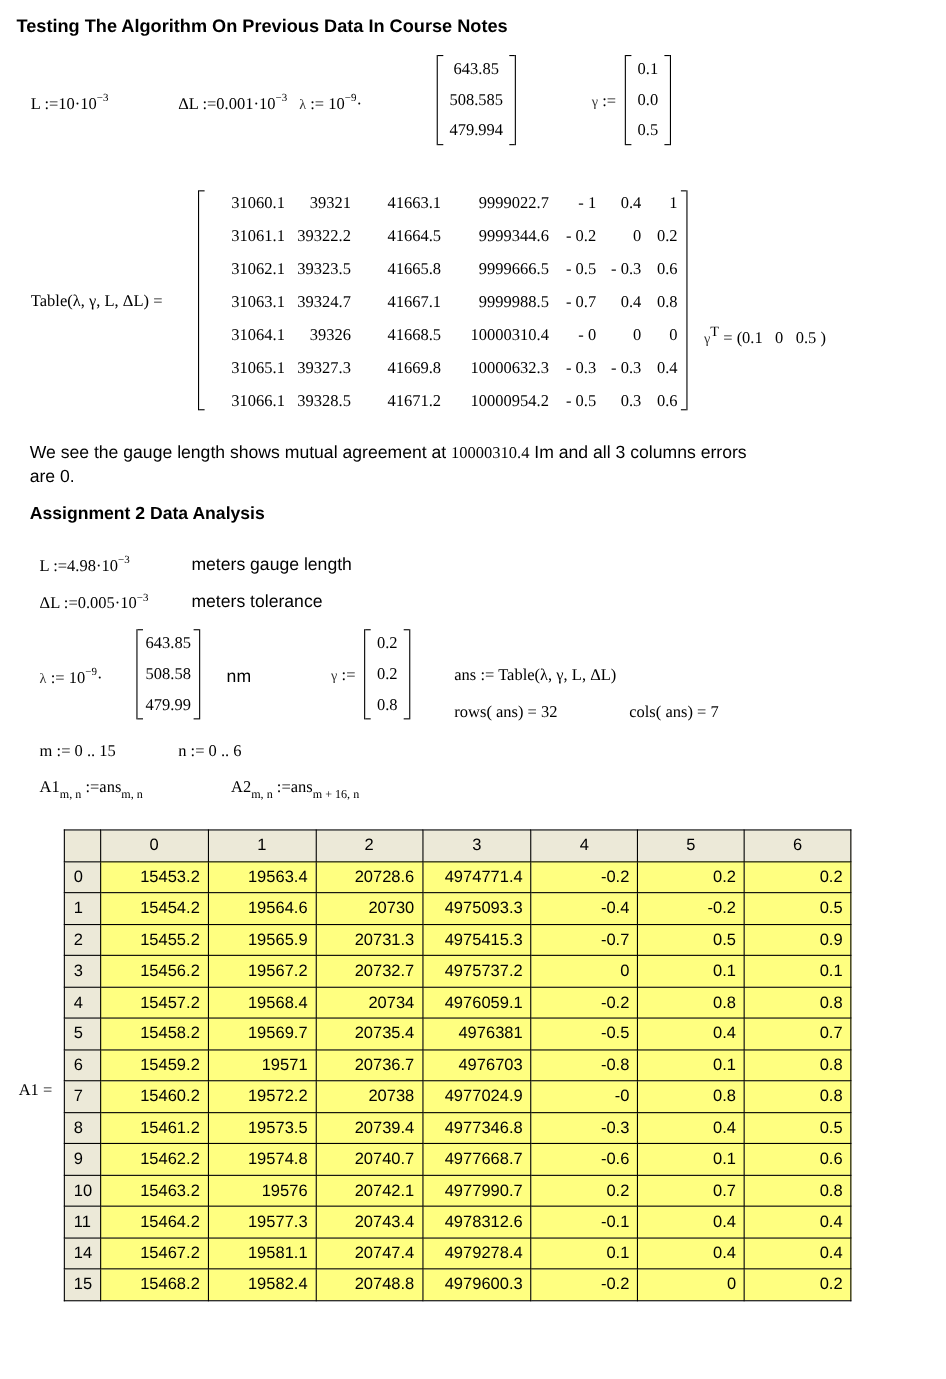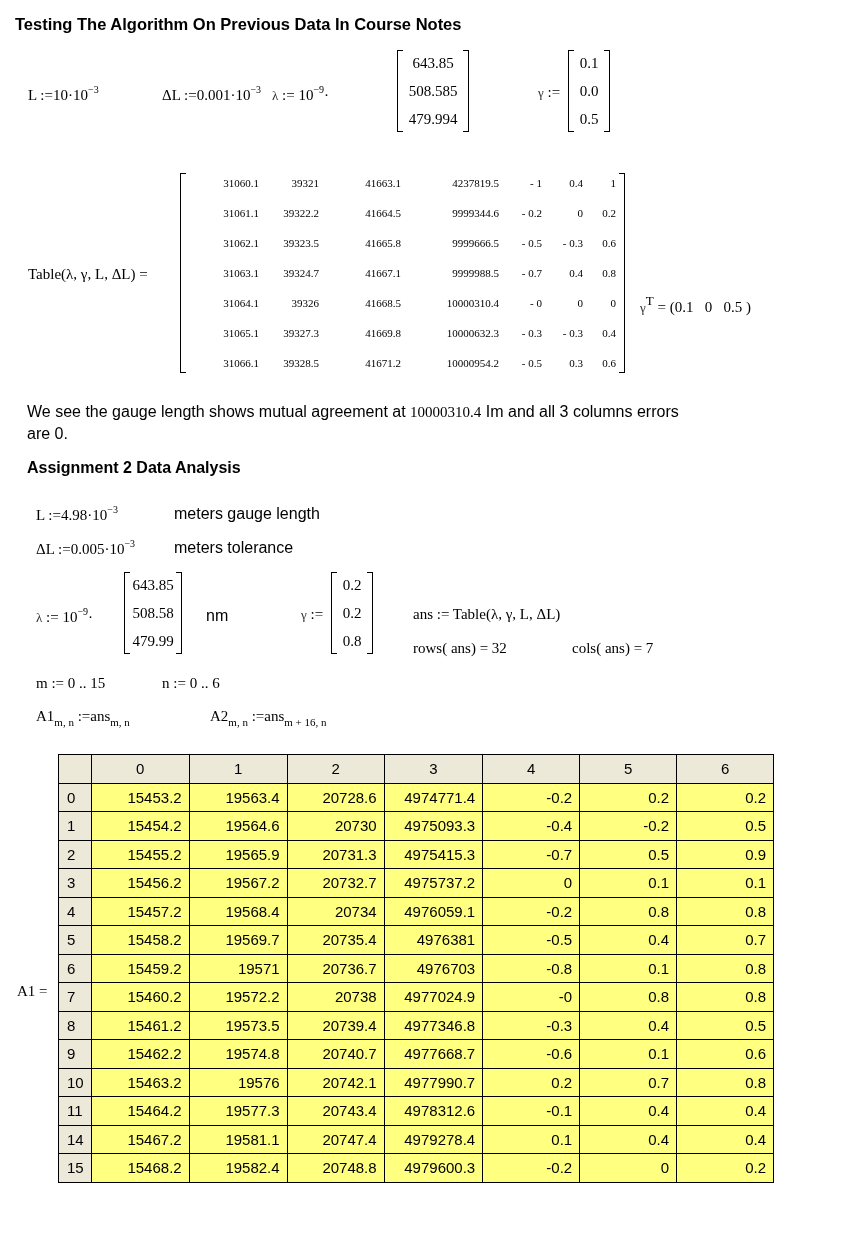--- a/index.html
+++ b/index.html
@@ -10,21 +10,21 @@
   .h2 { font-family:"Liberation Sans", sans-serif; font-weight:bold; font-size:16px; }
   .math { font-family:"Liberation Serif", serif; font-size:15px; white-space:nowrap; }
   .greek { font-size:13px; color:#333; }
   sup { font-size:10px; vertical-align:7px; }
   sub { font-size:11px; vertical-align:-5px; }
   .bracket-mat { position:absolute; border-left:1.5px solid #000; border-right:1.5px solid #000; }
   .bracket-mat::before, .bracket-mat::after { content:""; position:absolute; top:0; bottom:0; width:5px; border-top:1.5px solid #000; border-bottom:1.5px solid #000; }
   .bracket-mat::before { left:0; }
   .bracket-mat::after { right:0; }
   .vec-cell { position:absolute; left:0; right:0; text-align:center; font-family:"Liberation Serif", serif; font-size:15px; }
-  .mcell { position:absolute; font-family:"Liberation Serif", serif; font-size:11px; text-align:right; white-space:nowrap; }
+  .mcell { position:absolute; font-family:"Liberation Serif", serif; font-size:15px; text-align:right; white-space:nowrap; }
   .body-text { font-family:"Liberation Sans", sans-serif; font-size:16px; line-height:21px; }
   table.grid { position:absolute; border-collapse:collapse; font-family:"Liberation Sans", sans-serif; font-size:15px; }
   table.grid td, table.grid th { border:1px solid #000; height:27.5px; padding:0 7px; }
   table.grid th { background:#ece9d8; font-weight:normal; text-align:center; }
   table.grid td.rowhdr { background:#ece9d8; text-align:left; padding-left:8px; }
   table.grid td.cell { background:#ffff80; text-align:right; }
 </style>
 </head>
 <body>
 
@@ -60,21 +60,21 @@
   <div class="vec-cell" style="top:33px;">0.0</div>
   <div class="vec-cell" style="top:61px;">0.5</div>
 </div>
 
 <div class="abs math" style="left:28px; top:266px;">Table(λ, γ, L, ΔL) =</div>
 <div class="bracket-mat" style="left:180px; top:173px; width:443px; height:200px;">
   <div id="s1mat" style="position:absolute; left:0; top:0; right:0; bottom:0;">
       <div class="mcell" style="top: 4px; right: 365px;">31060.1</div>
       <div class="mcell" style="top: 4px; right: 305px;">39321</div>
       <div class="mcell" style="top: 4px; right: 223px;">41663.1</div>
-      <div class="mcell" style="top: 4px; right: 125px;">4237819.5</div>
+      <div class="mcell" style="top: 4px; right: 125px;">9999022.7</div>
       <div class="mcell" style="top: 4px; right: 82px;">- 1</div>
       <div class="mcell" style="top: 4px; right: 41px;">0.4</div>
       <div class="mcell" style="top: 4px; right: 8px;">1</div>
       <div class="mcell" style="top: 34px; right: 365px;">31061.1</div>
       <div class="mcell" style="top: 34px; right: 305px;">39322.2</div>
       <div class="mcell" style="top: 34px; right: 223px;">41664.5</div>
       <div class="mcell" style="top: 34px; right: 125px;">9999344.6</div>
       <div class="mcell" style="top: 34px; right: 82px;">- 0.2</div>
       <div class="mcell" style="top: 34px; right: 41px;">0</div>
       <div class="mcell" style="top: 34px; right: 8px;">0.2</div>

